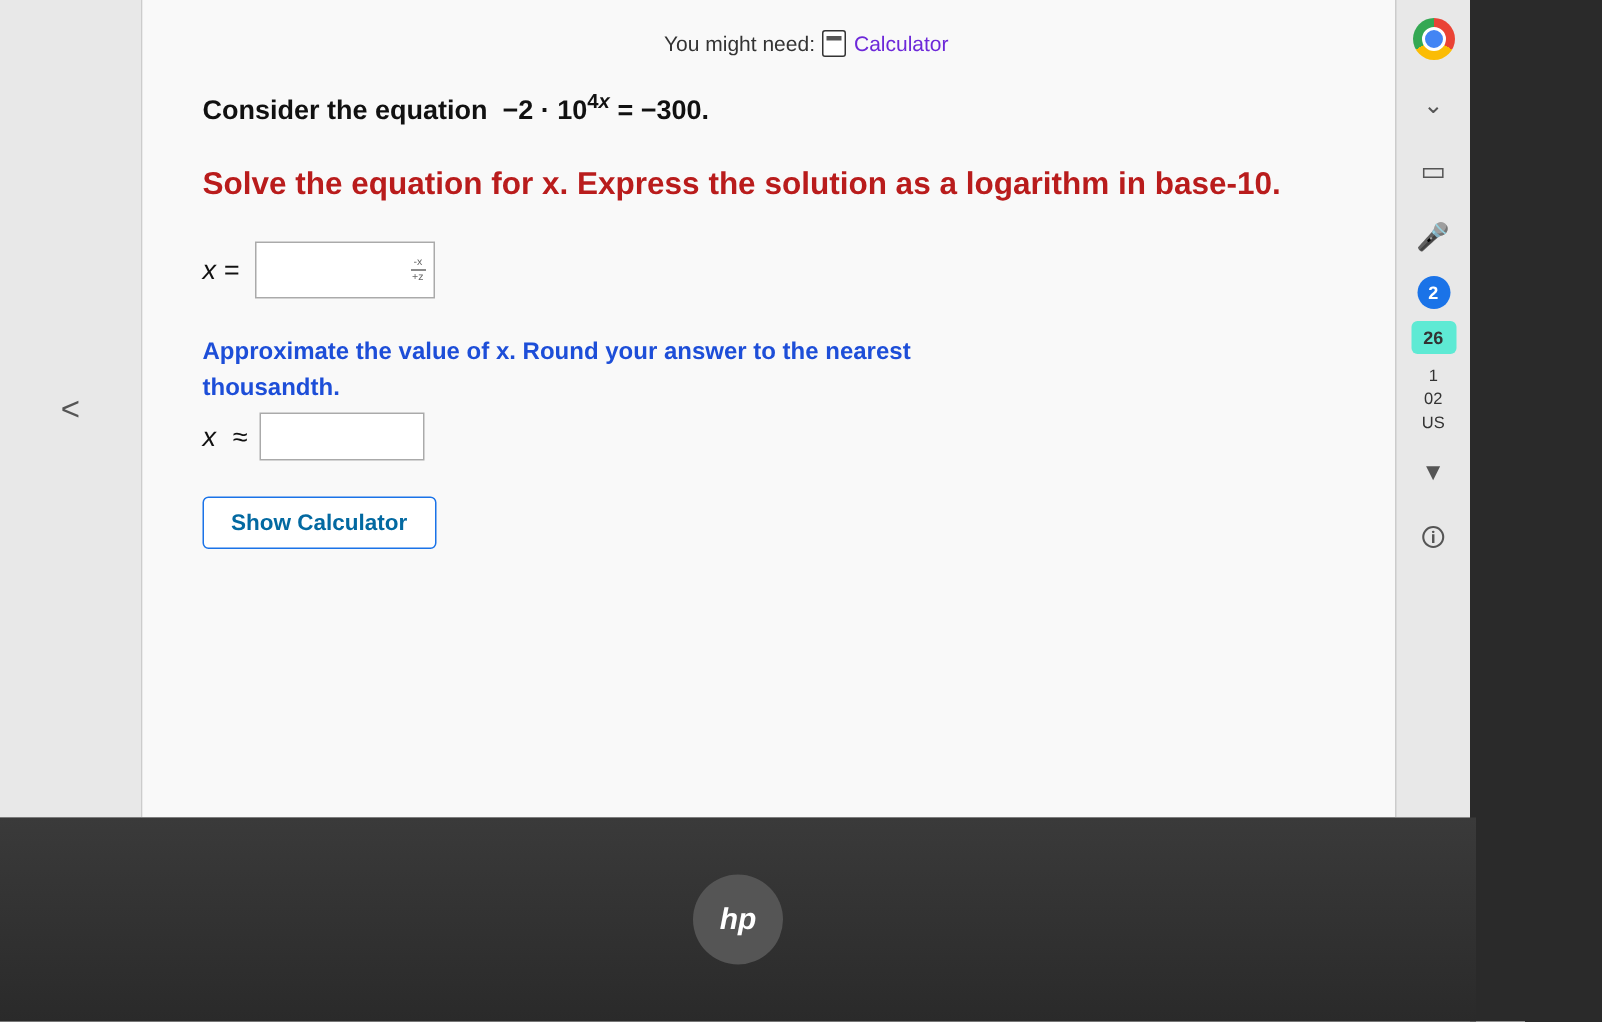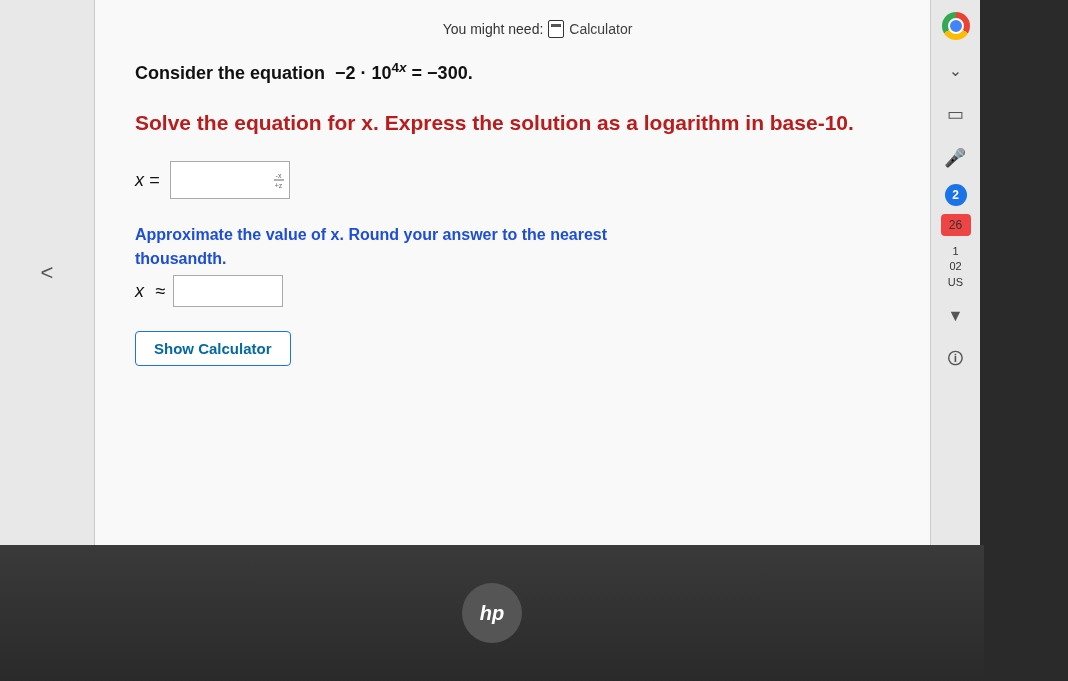--- a/index.html
+++ b/index.html
@@ -172,30 +172,30 @@
       width: 22px;
       height: 22px;
       display: flex;
       align-items: center;
       justify-content: center;
       font-size: 12px;
       font-weight: bold;
     }
 
     .sidebar-number {
-      background: #ef4444;
+      background: #5eead4;
       border-radius: 4px;
       width: 30px;
       height: 22px;
       display: flex;
       align-items: center;
       justify-content: center;
       font-size: 12px;
       color: #333;
-      font-weight: normal;
+      font-weight: bold;
     }
 
     .chevron-down {
       font-size: 12px;
       color: #555;
     }
 
     
     .bottom-bar {
       position: absolute;
@@ -417,21 +417,21 @@
   <div class="left-panel">
     <div class="left-arrow">&lt;</div>
   </div>
 
   <div class="main-content">
 
     
     <div class="calculator-hint">
       <span>You might need:</span>
       <span class="calc-icon"></span>
-      <span style="color:#404040; cursor:pointer; text-decoration: none;">Calculator</span>
+      <span style="color:#6d28d9; cursor:pointer; text-decoration: none;">Calculator</span>
     </div>
 
     
     <div class="equation-line">
       <span>Consider the equation</span>
       &nbsp;−2 · 10<sup>4<span class="math-var">x</span></sup> = −300.
     </div>
 
     
     <div class="instruction-line">Solve the equation for x. Express the solution as a logarithm in base-10.</div>

